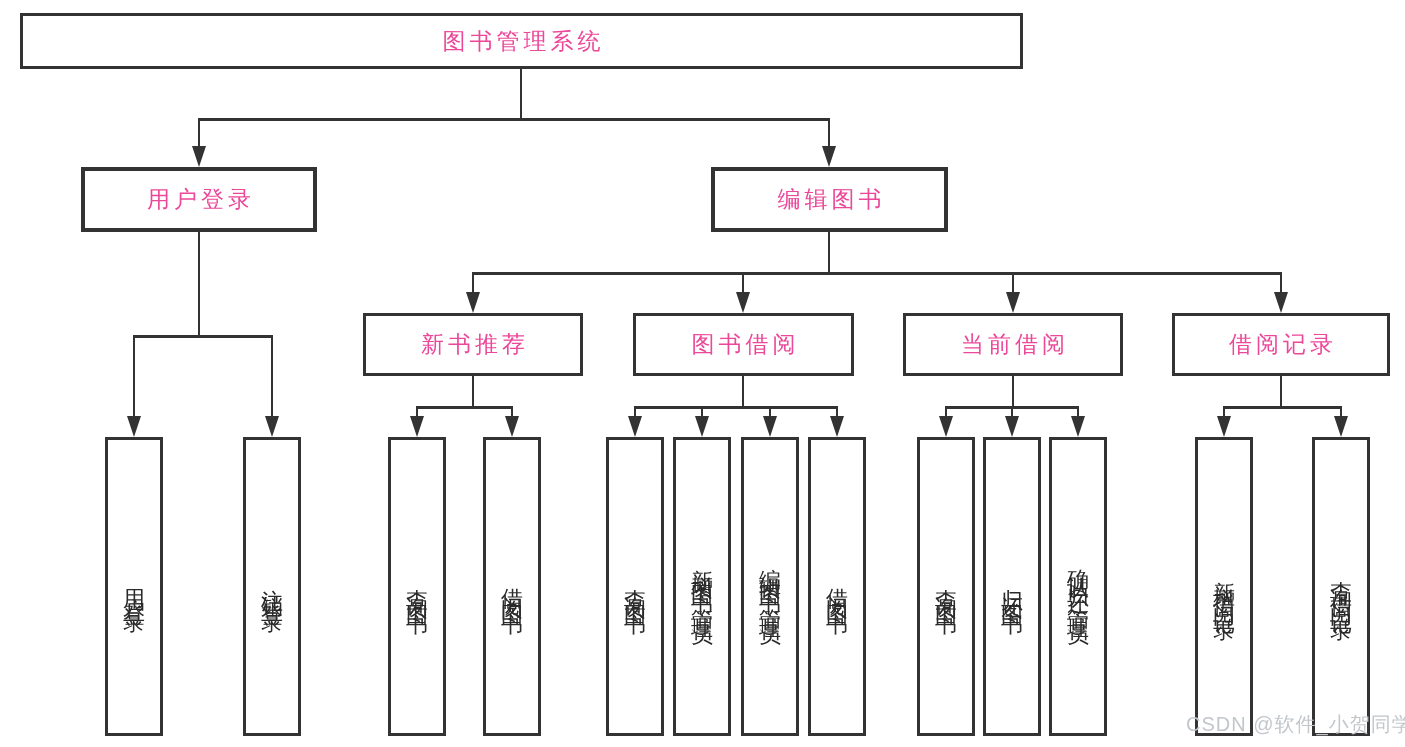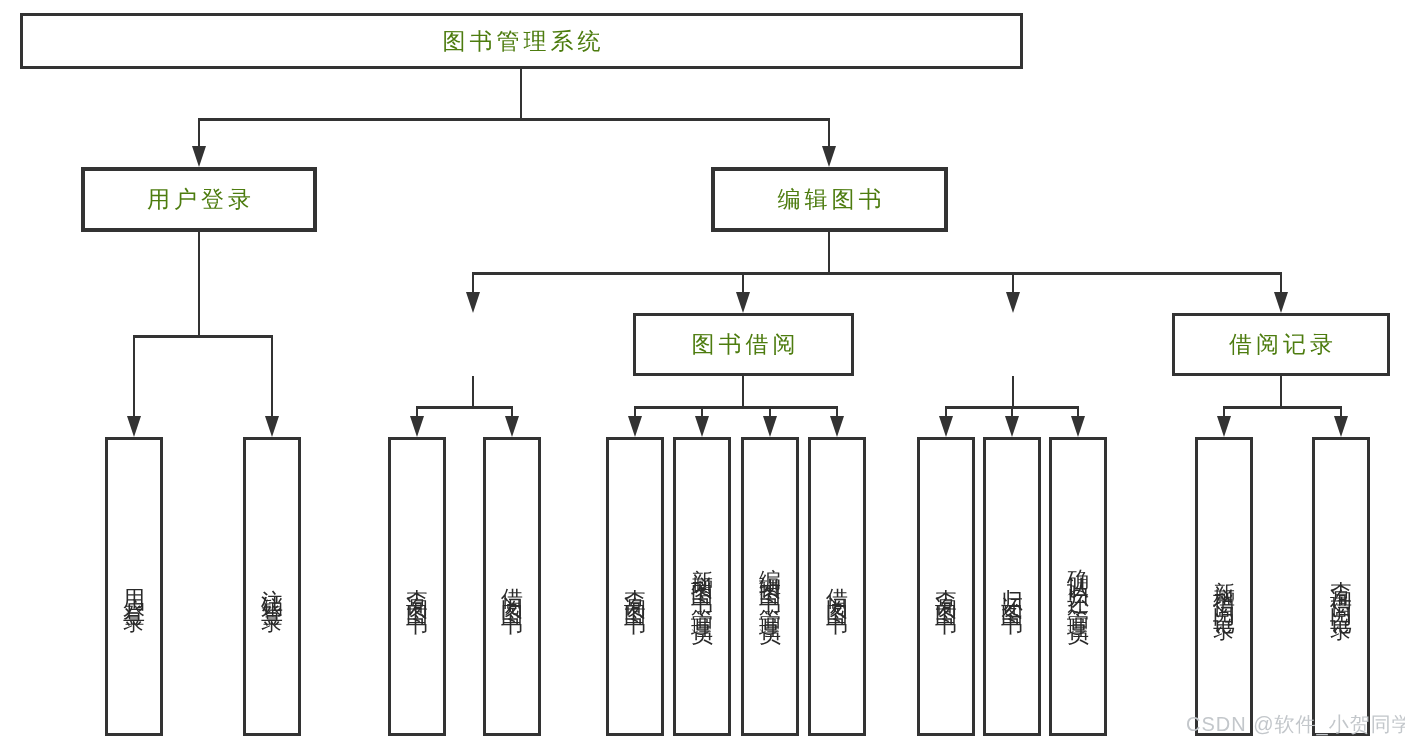--- a/index.html
+++ b/index.html
@@ -6,21 +6,21 @@
   .canvas{
     position:relative;width:1405px;height:747px;background:#ffffff;overflow:hidden;
     font-family:"Liberation Sans","DejaVu Sans",sans-serif;
   }
   .box{
     position:absolute;box-sizing:border-box;background:#ffffff;border:3px solid #333333;
     display:flex;align-items:center;justify-content:center;
   }
   .box.lvl2{border-width:4px;}
   .box.h span{
-    font-size:23px;letter-spacing:4px;margin-right:-4px;color:#4d7c0f;white-space:nowrap;
+    font-size:23px;letter-spacing:4px;margin-right:-4px;color:#ec4899;white-space:nowrap;
   }
   .box.v span{
     writing-mode:vertical-rl;text-orientation:mixed;
     font-size:22px;letter-spacing:8px;color:#2a2a2a;line-height:1;
   }
   .vline{position:absolute;width:2px;background:#333333;}
   .hline{position:absolute;height:3px;background:#333333;}
   .arrow{
     position:absolute;width:0;height:0;
     border-left:7px solid transparent;border-right:7px solid transparent;
@@ -65,22 +65,28 @@
   <div class="hline" style="left:473px;top:272px;width:809px"></div>
   <div class="vline" style="left:472px;top:272px;height:23px"></div>
   <div class="arrow" style="left:466px;top:292px"></div>
   <div class="vline" style="left:742px;top:272px;height:23px"></div>
   <div class="arrow" style="left:736px;top:292px"></div>
   <div class="vline" style="left:1012px;top:272px;height:23px"></div>
   <div class="arrow" style="left:1006px;top:292px"></div>
   <div class="vline" style="left:1280px;top:272px;height:23px"></div>
   <div class="arrow" style="left:1274px;top:292px"></div>
 
+  <div class="box h" style="left:363px;top:313px;width:220px;height:63px">
+    <span>新书推荐</span>
+  </div>
   <div class="box h" style="left:633px;top:313px;width:221px;height:63px">
     <span>图书借阅</span>
+  </div>
+  <div class="box h" style="left:903px;top:313px;width:220px;height:63px">
+    <span>当前借阅</span>
   </div>
   <div class="box h" style="left:1172px;top:313px;width:218px;height:63px">
     <span>借阅记录</span>
   </div>
 
   <div class="vline" style="left:472px;top:376px;height:31px"></div>
   <div class="hline" style="left:417px;top:406px;width:96px"></div>
   <div class="vline" style="left:416px;top:406px;height:12px"></div>
   <div class="arrow" style="left:410px;top:416px"></div>
   <div class="vline" style="left:511px;top:406px;height:12px"></div>

